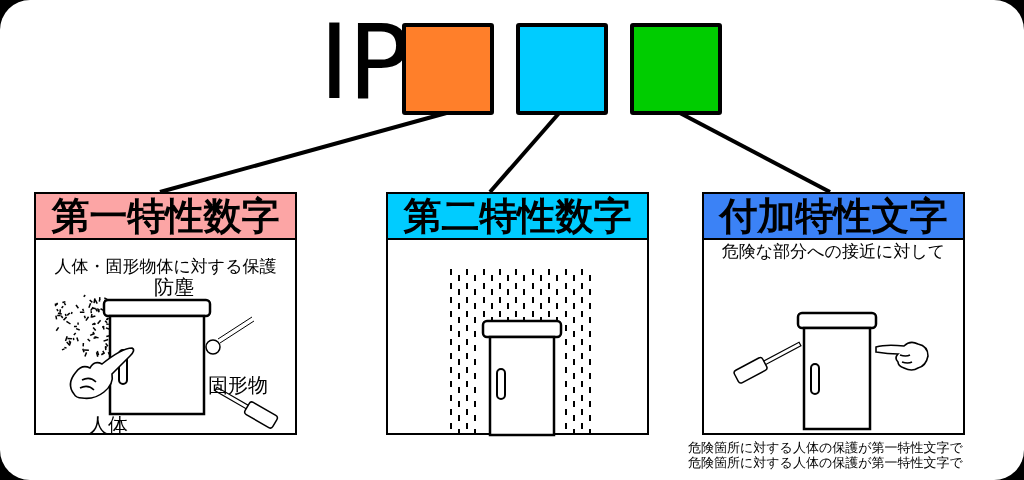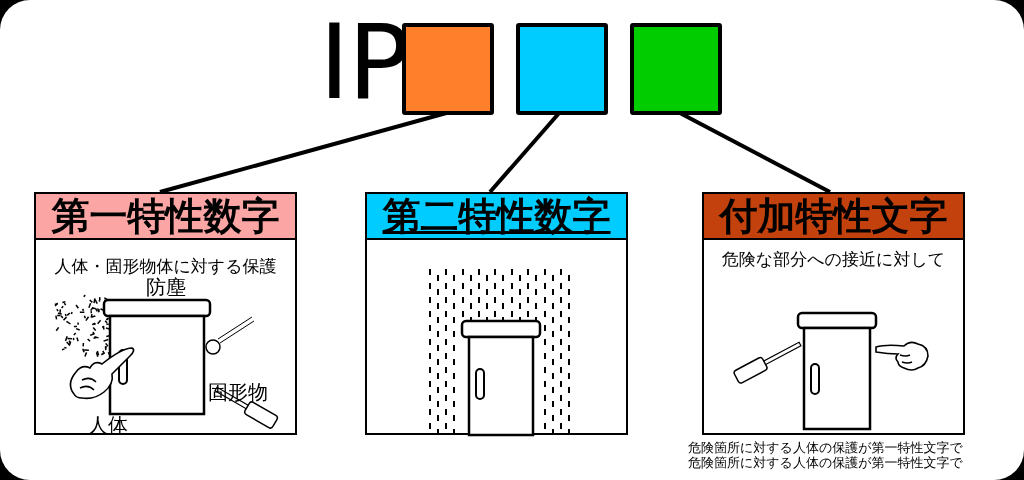--- a/index.html
+++ b/index.html
@@ -175,26 +175,26 @@
       <rect x="0" y="-2" width="38" height="4" fill="#fff" stroke="#000" stroke-width="1.2"></rect>
       <rect x="36" y="-7" width="32" height="14" rx="3" fill="#fff" stroke="#000" stroke-width="1.5"></rect>
     </g>
 
     <g stroke="#000" stroke-width="1.6" fill="#fff">
       <path d="M38 200 q-8 -10 2 -22 q6 -8 14 -4 q4 -8 12 -4 q20 -16 30 -16 q4 2 -2 8 l-18 18 q2 10 -8 18 q-10 8 -22 6 q-6 0 -8 -4z"></path>
       <path d="M46 186 q8 -4 14 2"></path>
       <path d="M44 194 q8 -4 14 2"></path>
     </g>
   </svg>
-  <div class="lbl" style="left:110px;top:80px;">防塵</div>
-  <div class="lbl" style="left:172px;top:185px;">固形物</div>
+  <div class="lbl" style="left:118px;top:80px;">防塵</div>
+  <div class="lbl" style="left:172px;top:178px;">固形物</div>
   <div class="lbl" style="left:52px;top:218px;">人体</div>
 </div>
 
-<div class="panel" style="left:365px;text-decoration:underline;">
+<div class="panel" style="left:386px;">
   <div class="panel-head" id="head1" style="background: rgb(0, 204, 255);">第二特性数字</div>
   <svg class="illus" width="263" height="243" viewBox="0 0 263 243">
     <g id="rain" stroke="#000" stroke-width="2">
         <line x1="63" x2="63" y1="75" y2="81"></line>
         <line x1="63" x2="63" y1="89" y2="95"></line>
         <line x1="63" x2="63" y1="103" y2="109"></line>
         <line x1="63" x2="63" y1="117" y2="123"></line>
         <line x1="63" x2="63" y1="131" y2="137"></line>
         <line x1="63" x2="63" y1="145" y2="151"></line>
         <line x1="63" x2="63" y1="159" y2="165"></line>
@@ -328,22 +328,22 @@
         <line x1="202" x2="202" y1="221" y2="227"></line>
         <line x1="202" x2="202" y1="235" y2="241"></line>
       </g>
     <rect x="95" y="127" width="78" height="16" rx="4" fill="#fff" stroke="#000" stroke-width="2.5"></rect>
     <rect x="102" y="143" width="64" height="98" fill="#fff" stroke="#000" stroke-width="2.5"></rect>
     <rect x="109" y="175" width="8" height="30" rx="4" fill="#fff" stroke="#000" stroke-width="2"></rect>
   </svg>
 </div>
 
 <div class="panel" style="left:702px;">
-  <div class="panel-head" id="head2" style="background: #c2410c;">付加特性文字</div>
-  <div class="panel-sub" style="margin-top:8px;">危険な部分への接近に対して</div>
+  <div class="panel-head" id="head2" style="background: #3b82f6;">付加特性文字</div>
+  <div class="panel-sub" style="margin-top:0;">危険な部分への接近に対して</div>
   <svg class="illus" width="263" height="243" viewBox="0 0 263 243">
     <rect x="94" y="119" width="78" height="15" rx="4" fill="#fff" stroke="#000" stroke-width="2.5"></rect>
     <rect x="100" y="134" width="66" height="101" fill="#fff" stroke="#000" stroke-width="2.5"></rect>
     <rect x="107" y="170" width="8" height="30" rx="4" fill="#fff" stroke="#000" stroke-width="2"></rect>
 
     <g transform="translate(96,150) rotate(152)">
       <rect x="0" y="-2" width="42" height="4" fill="#fff" stroke="#000" stroke-width="1.2"></rect>
       <rect x="40" y="-7" width="32" height="14" rx="3" fill="#fff" stroke="#000" stroke-width="1.5"></rect>
     </g>
 

